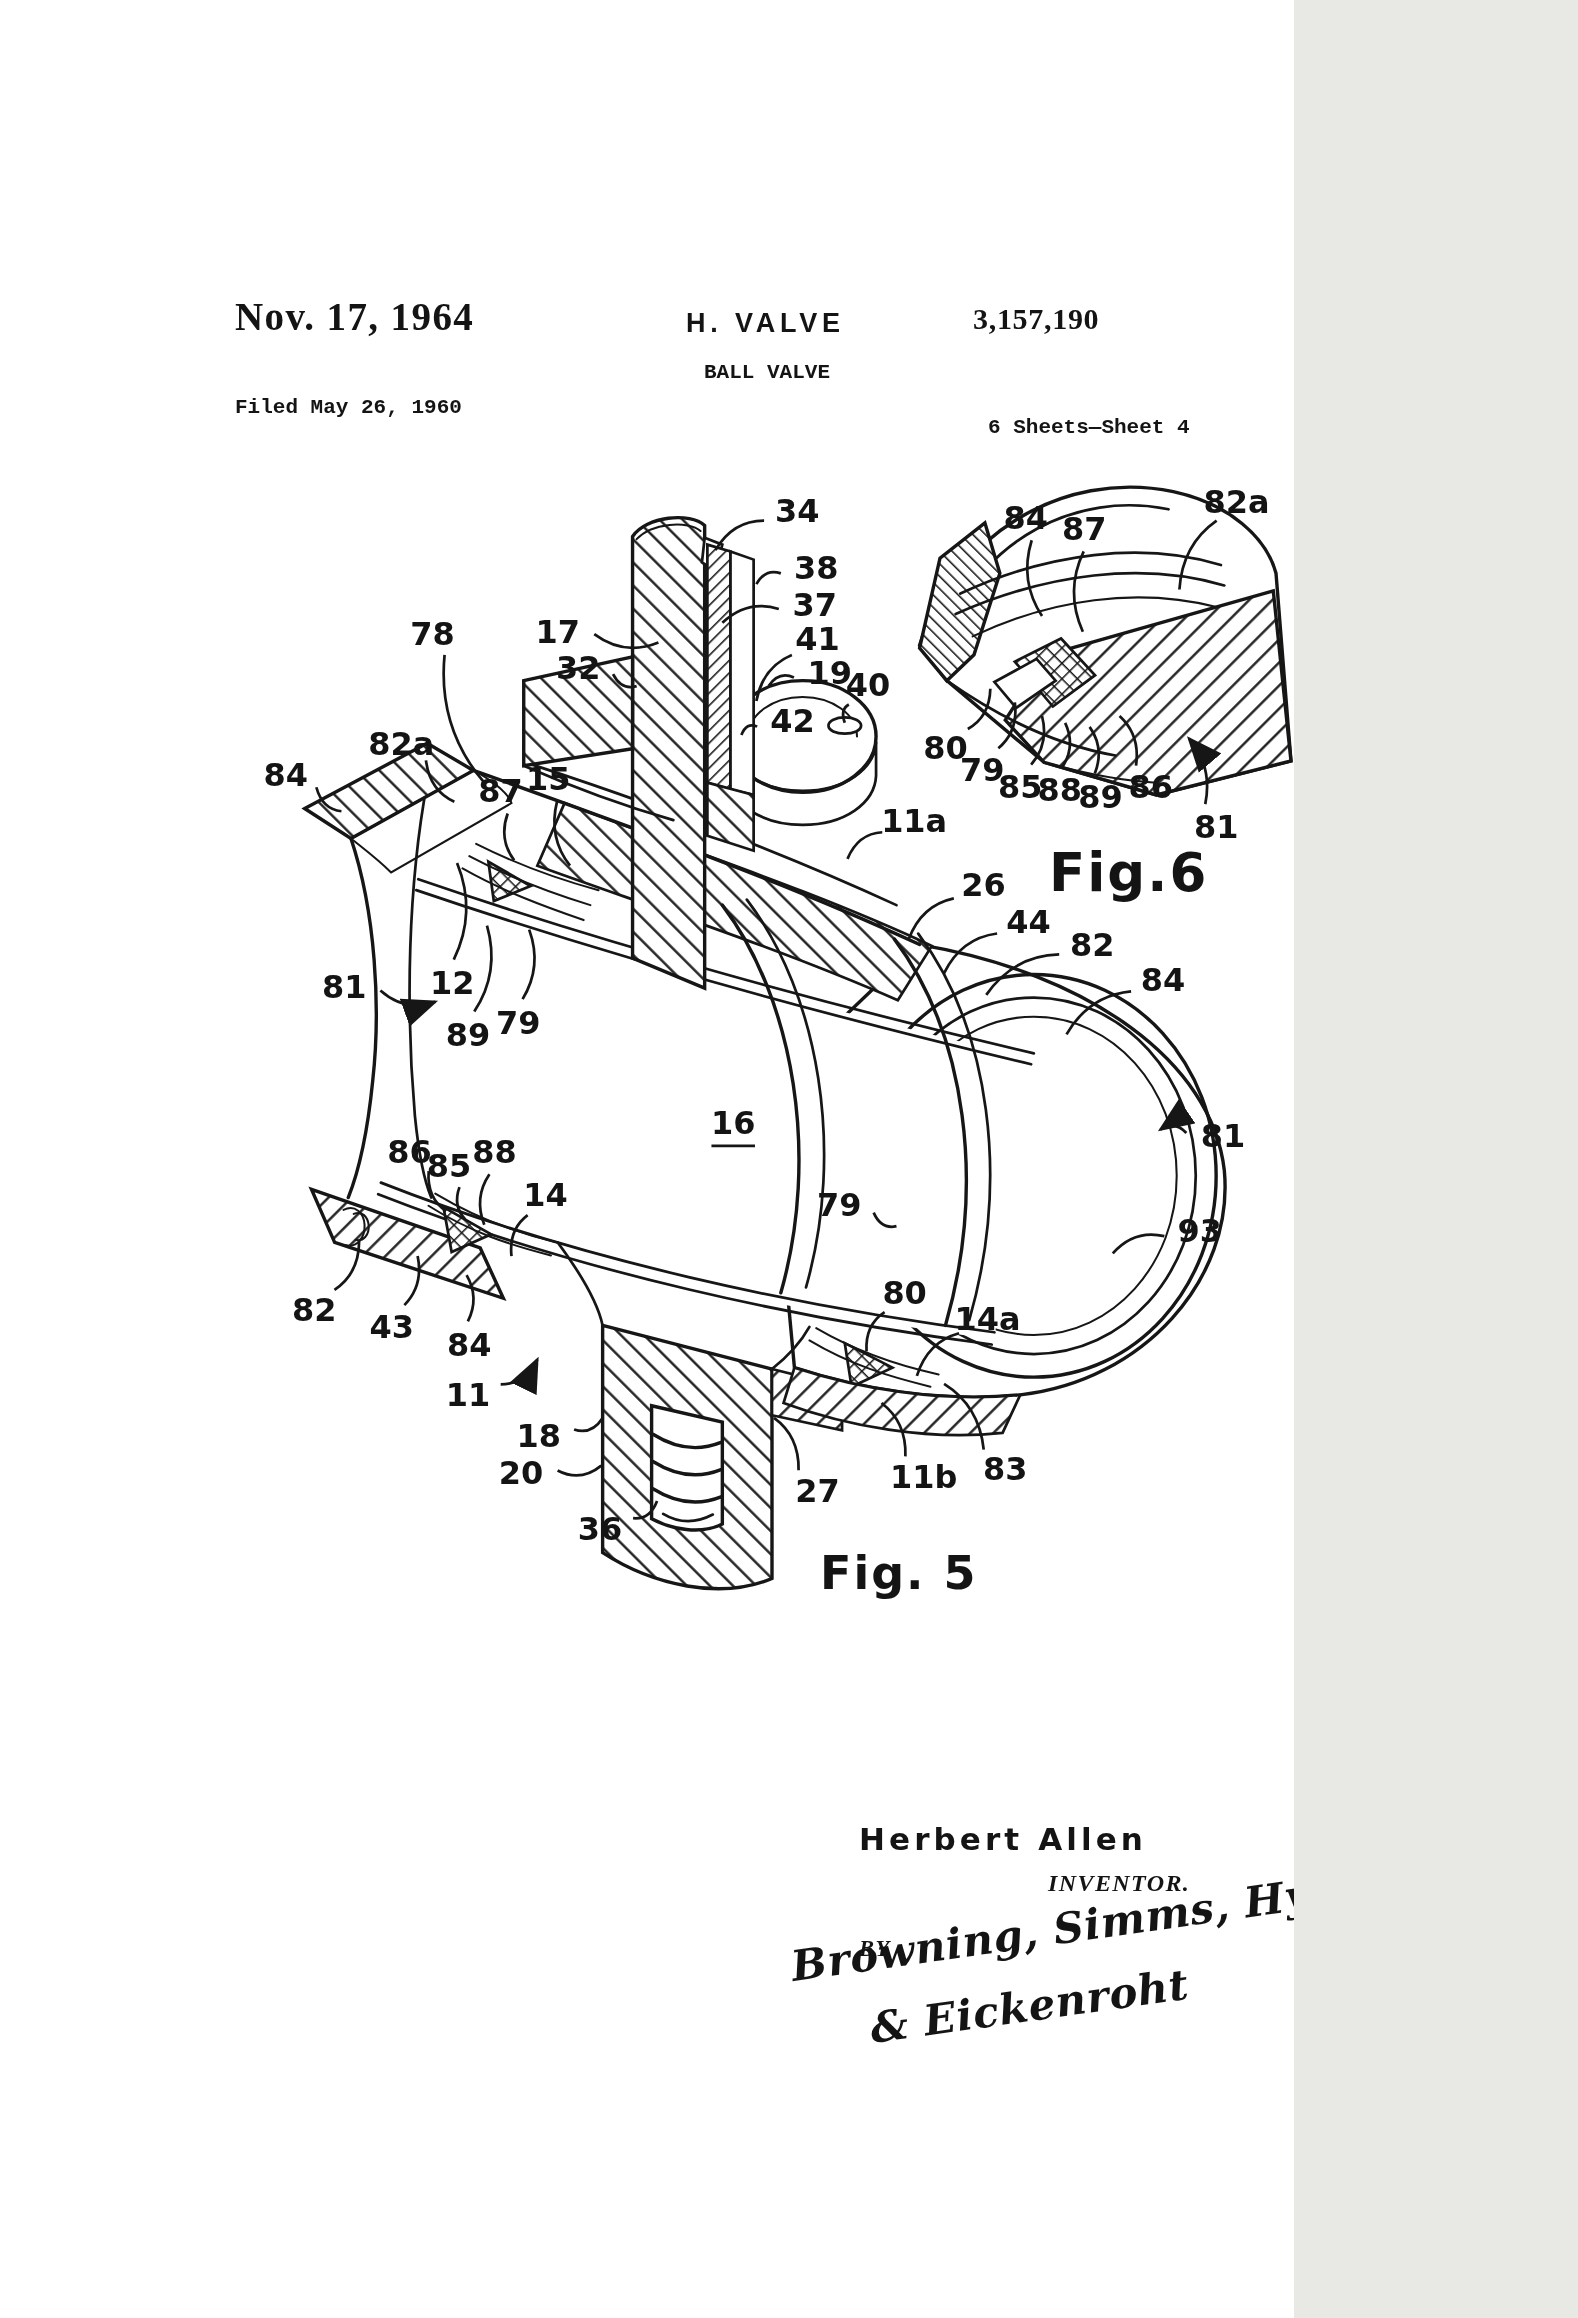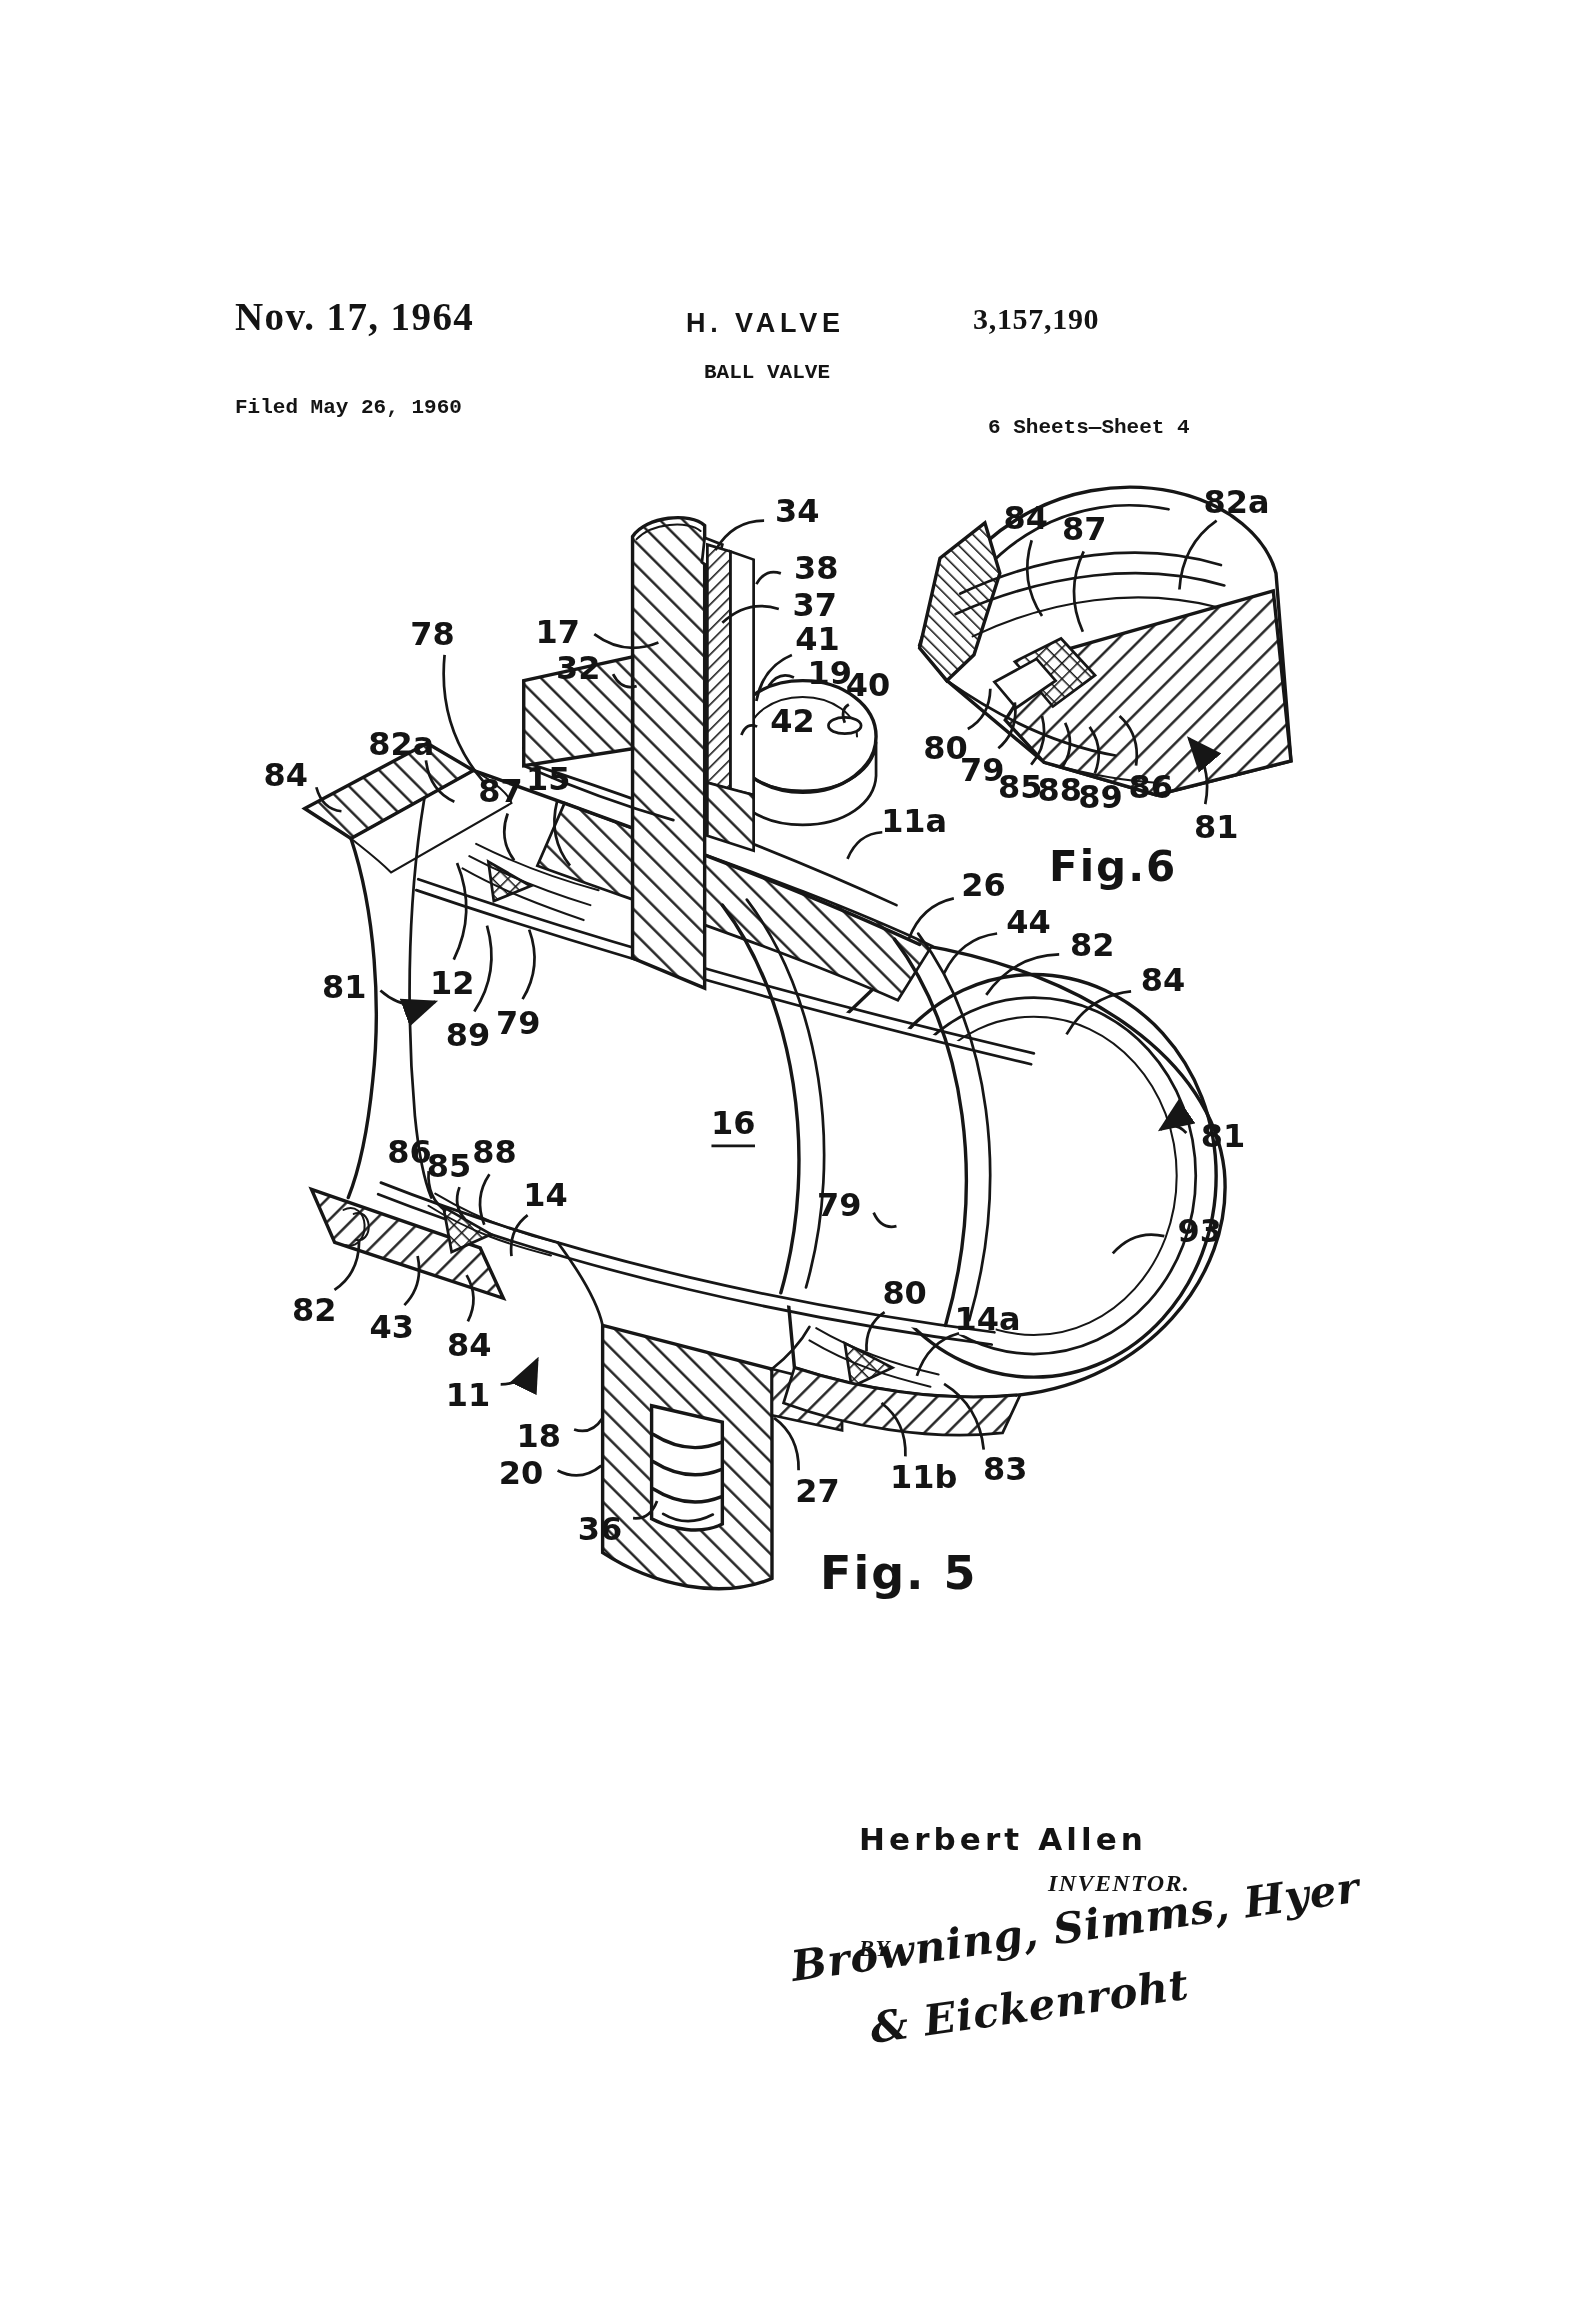--- a/index.html
+++ b/index.html
@@ -1,24 +1,24 @@
 <!DOCTYPE html>
 <html style="font-size:11px"><head>
 <meta charset="utf-8">
 <style>
   html,body{margin:0;padding:0;background:#e8e8e4;}
   body{width:1578px;height:2319px;position:relative;font-family:"Liberation Sans",sans-serif;}
-  #sheet{position:absolute;left:0;top:0;width:1578px;height:2319px;background:#ffffff;overflow:hidden;}
+  #sheet{position:absolute;left:0;top:0;width:1294px;height:2319px;background:#ffffff;overflow:hidden;}
   .abs{position:absolute;white-space:nowrap;color:#141414;}
   .header-date{font-family:"Liberation Serif",serif;font-weight:700;font-size:39px;letter-spacing:1.4px;}
   .header-number{font-family:"Liberation Serif",serif;font-weight:700;font-size:30px;letter-spacing:0.7px;}
   .header-name{font-family:"Liberation Sans",sans-serif;font-weight:700;font-size:27px;letter-spacing:4.8px;}
   .mono{font-family:"Liberation Mono",monospace;font-weight:700;font-size:21px;letter-spacing:0px;}
   .fig-caption{font-family:"DejaVu Sans",sans-serif;font-weight:700;font-size:46px;letter-spacing:2px;}
-  .fig-caption.small{font-size:42px;}
+  .fig-caption.small{font-size:53px;}
   .inventor-name{font-family:"DejaVu Sans",sans-serif;font-weight:600;font-size:31px;letter-spacing:4.1px;}
   .inventor-label{font-family:"Liberation Serif",serif;font-style:italic;font-weight:700;font-size:24px;letter-spacing:1.4px;}
   .by-label{font-family:"Liberation Serif",serif;font-style:italic;font-weight:700;font-size:22.5px;letter-spacing:1.4px;}
   .sig-line{font-family:"DejaVu Serif",serif;font-style:italic;font-weight:700;font-size:42px;transform:rotate(-8deg);transform-origin:left bottom;letter-spacing:0.7px;}
   svg{position:absolute;left:0;top:0;}
   .ln{fill:none;stroke:#161616;stroke-width:5;stroke-linecap:round;}
   .ln4{fill:none;stroke:#161616;stroke-width:4;stroke-linecap:round;}
   .ln3{fill:none;stroke:#161616;stroke-width:3;stroke-linecap:round;}
   .wht{fill:#ffffff;stroke:#161616;stroke-width:5;}
   .wht4{fill:#ffffff;stroke:#161616;stroke-width:4;}

